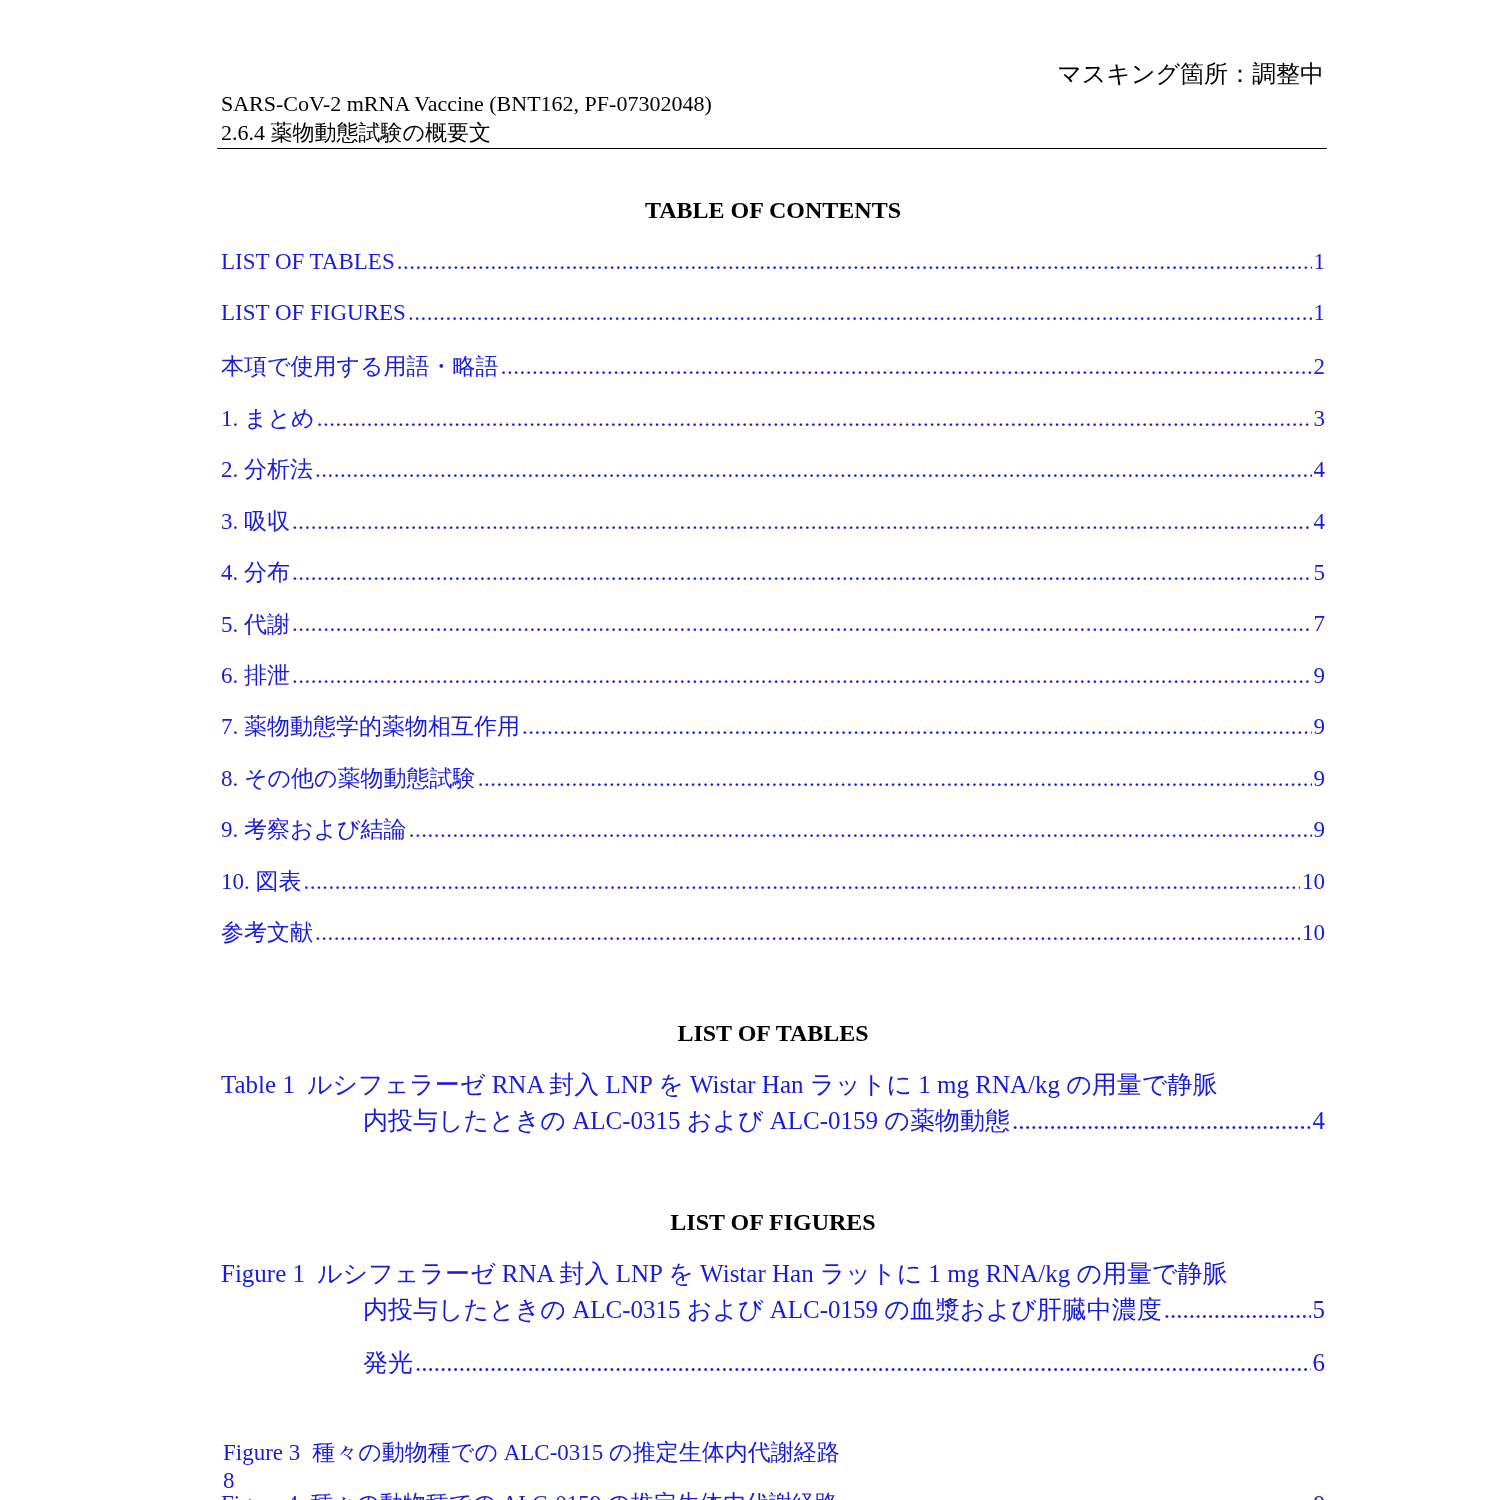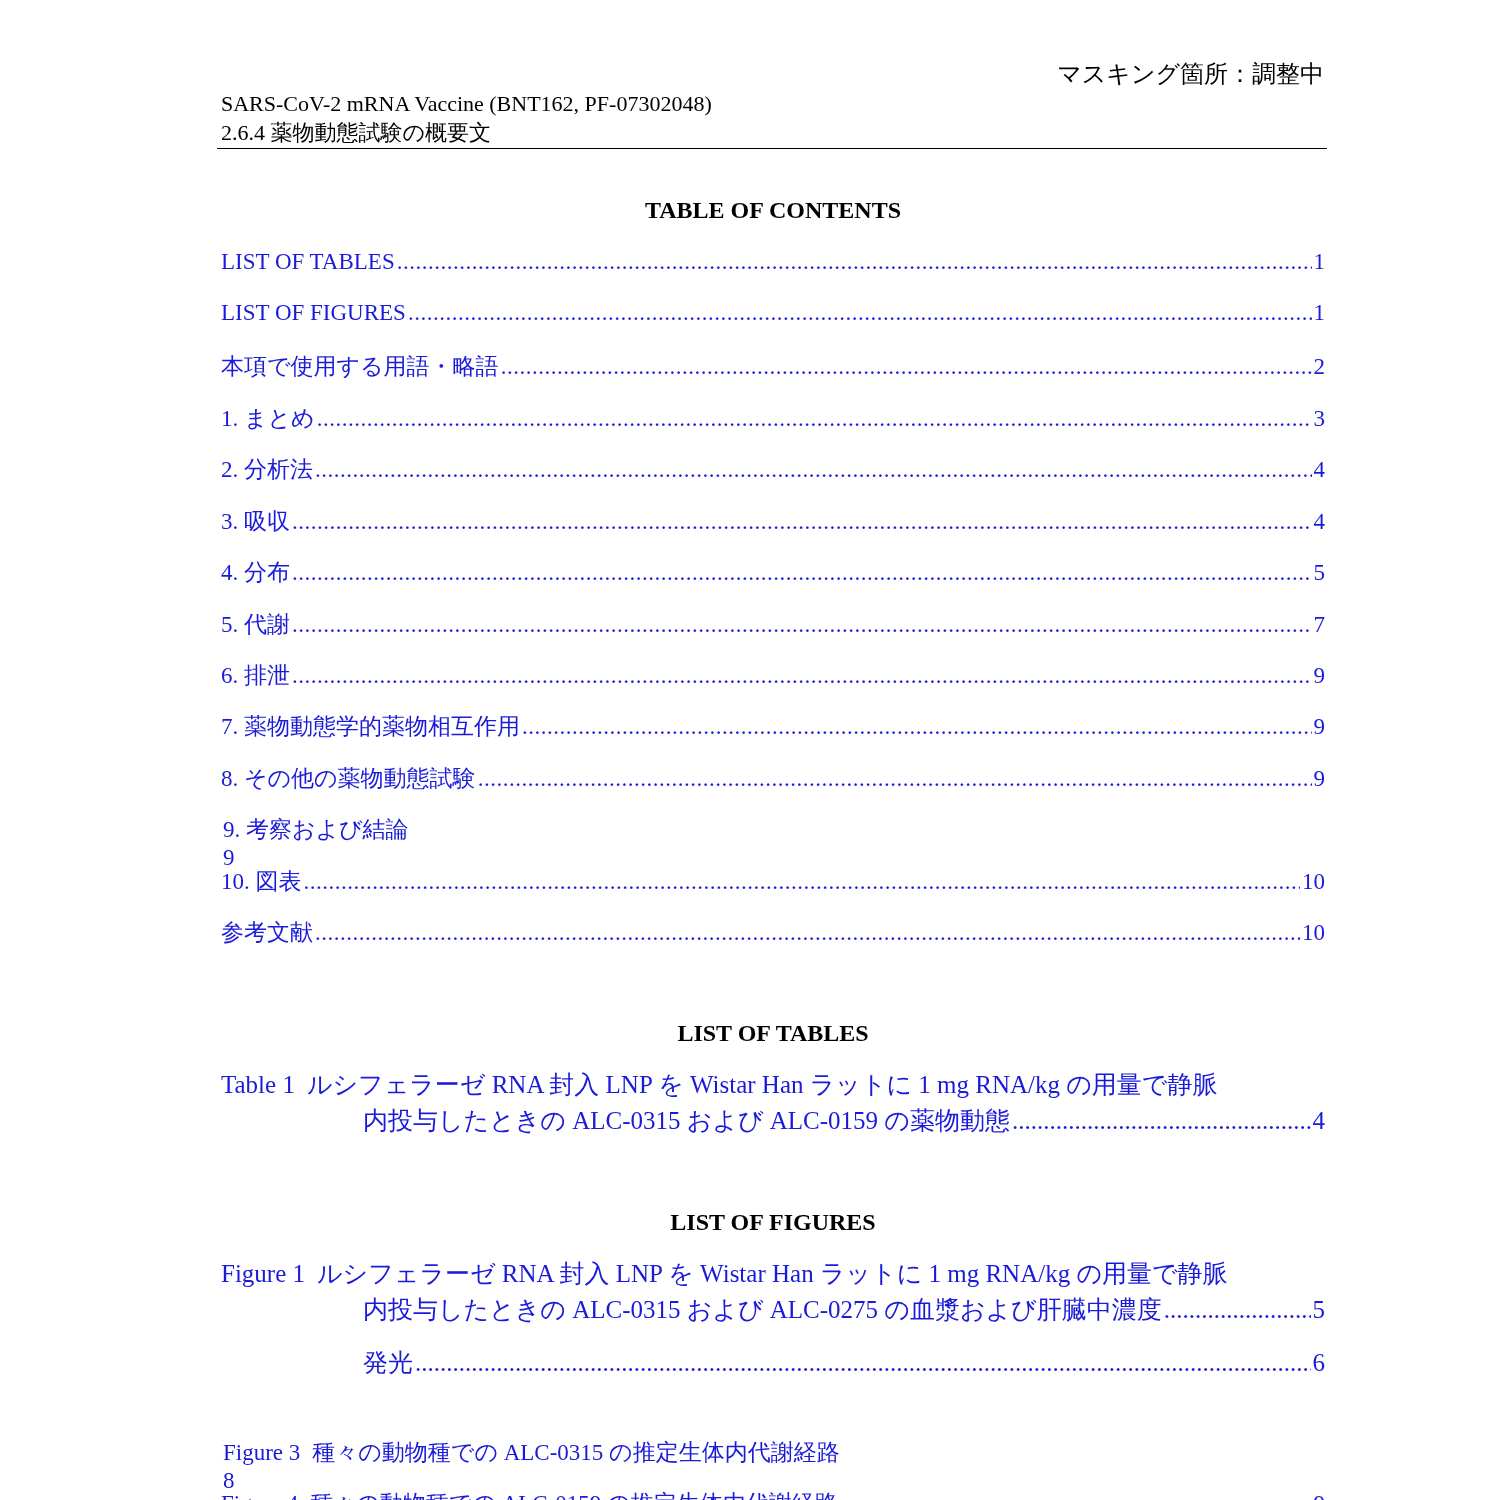--- a/index.html
+++ b/index.html
@@ -70,41 +70,41 @@
   <a class="toc-row" style="top:506px;">
       <span class="lbl">3.  吸収</span>
       <span class="dots"></span>
       <span class="pg">4</span>
     </a>
   <a class="toc-row" style="top:557px;">
       <span class="lbl">4.  分布</span>
       <span class="dots"></span>
       <span class="pg">5</span>
     </a>
-  <a class="toc-row" style="top:609px;">
+  <a class="toc-row" style="top:609px;align-items:center;">
       <span class="lbl">5.  代謝</span>
       <span class="dots"></span>
       <span class="pg">7</span>
     </a>
   <a class="toc-row" style="top:660px;">
       <span class="lbl">6.  排泄</span>
       <span class="dots"></span>
       <span class="pg">9</span>
     </a>
   <a class="toc-row" style="top:711px;">
       <span class="lbl">7.  薬物動態学的薬物相互作用</span>
       <span class="dots"></span>
       <span class="pg">9</span>
     </a>
   <a class="toc-row" style="top:763px;">
       <span class="lbl">8.  その他の薬物動態試験</span>
       <span class="dots"></span>
       <span class="pg">9</span>
     </a>
-  <a class="toc-row" style="top:814px;flex-direction:column;">
+  <a class="toc-row" style="top:814px;">
       <span class="lbl">9.  考察および結論</span>
       <span class="dots"></span>
       <span class="pg">9</span>
     </a>
   <a class="toc-row" style="top:866px;">
       <span class="lbl">10.  図表</span>
       <span class="dots"></span>
       <span class="pg">10</span>
     </a>
   <a class="toc-row" style="top:917px;">
@@ -122,21 +122,21 @@
         <span class="dots"></span>
         <span>4</span>
       </div>
   </a>
 
   <div class="sec-title" style="top:1209px;">LIST OF FIGURES</div>
 
   <a class="entry" style="top:1256px;">
     <div class="l1"><span class="tag">Figure 1</span><span>ルシフェラーゼ RNA 封入 LNP を Wistar Han ラットに 1 mg RNA/kg の用量で静脈</span></div>
     <div class="l2">
-        <span class="lbl">内投与したときの ALC-0315 および ALC-0275 の血漿および肝臓中濃度</span>
+        <span class="lbl">内投与したときの ALC-0315 および ALC-0159 の血漿および肝臓中濃度</span>
         <span class="dots"></span>
         <span>5</span>
       </div>
   </a>
 
   <a class="entry" style="top:1345px;">
     <div class="l2">
         <span class="lbl">発光</span>
         <span class="dots"></span>
         <span>6</span>

